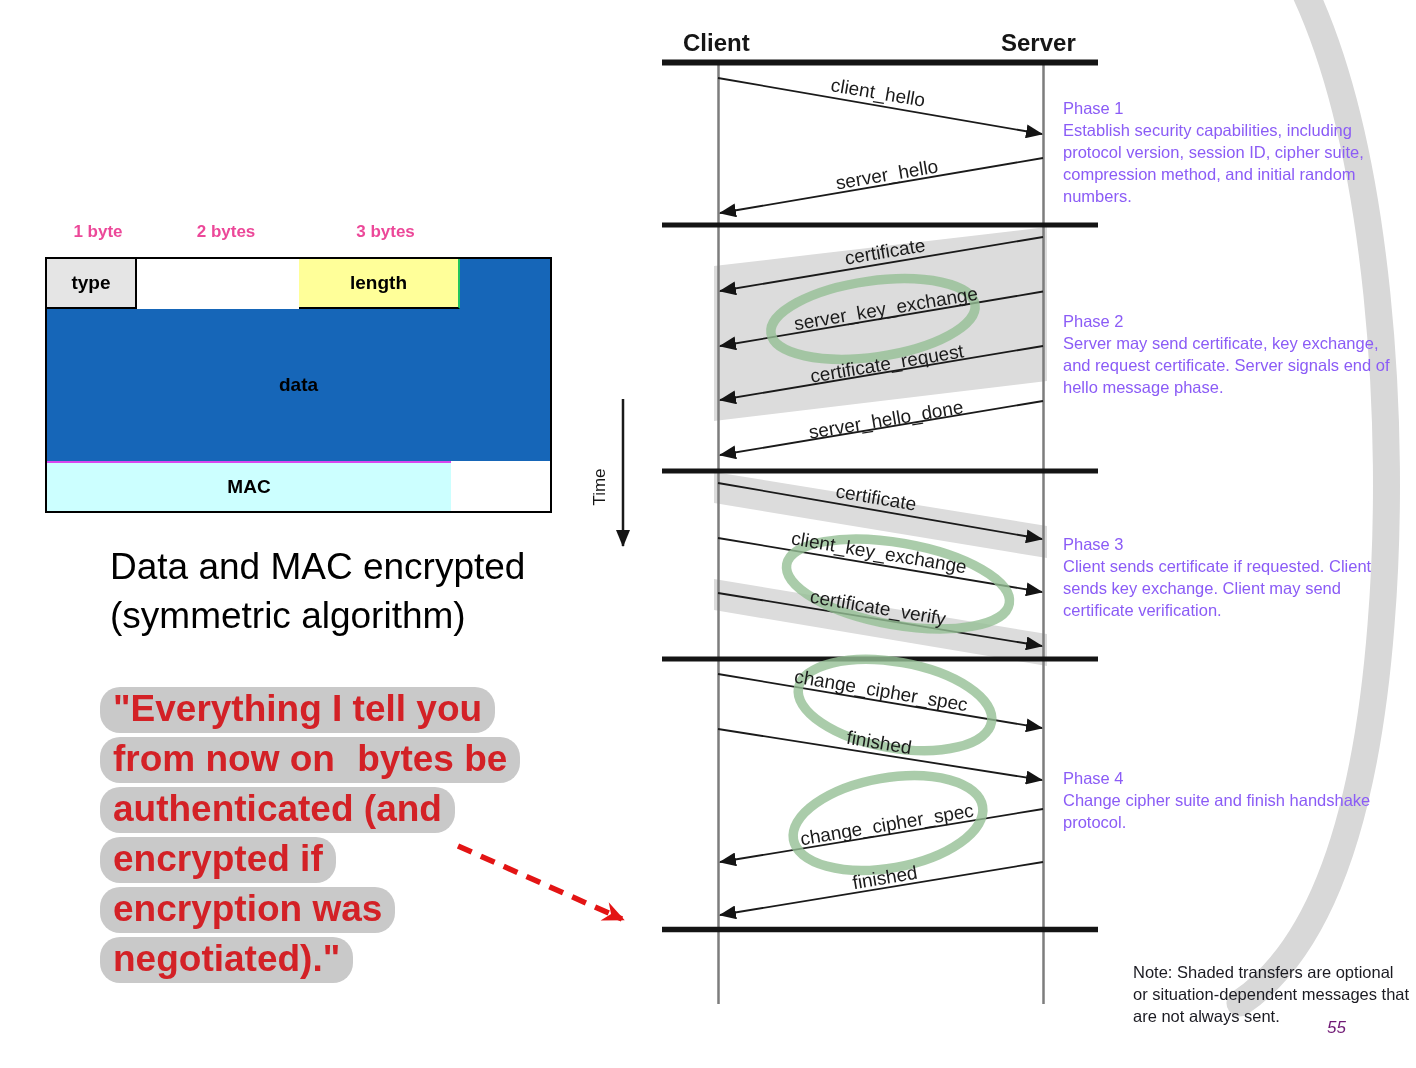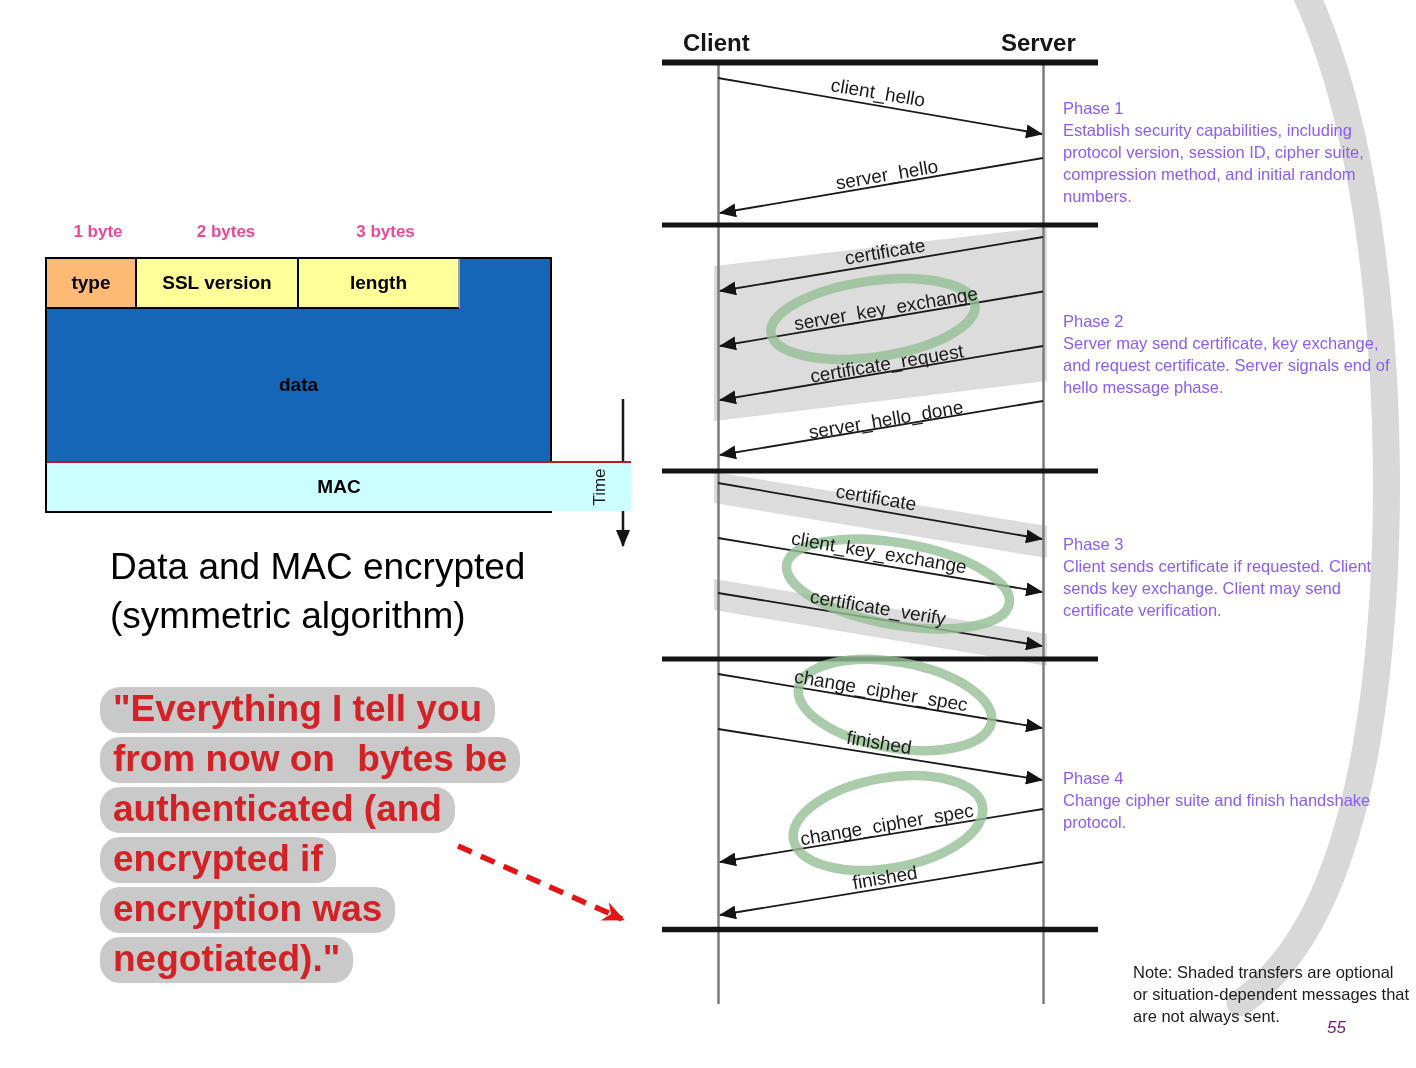--- a/index.html
+++ b/index.html
@@ -5,26 +5,26 @@
   html,body{margin:0;padding:0;background:#fff;}
   .slide{position:relative;width:1416px;height:1068px;background:#fff;overflow:hidden;
          font-family:"Liberation Sans",sans-serif;color:#111;}
   .gfx{position:absolute;left:0;top:0;}
 
   
   .byte-label{position:absolute;top:222px;font-weight:bold;font-size:17px;text-align:center;color:#ec4899;}
   .record-table{position:absolute;left:45px;top:257px;width:507px;height:256px;border:2px solid #000;box-sizing:border-box;}
   .record-table .cell{position:absolute;box-sizing:border-box;font-weight:bold;font-size:19px;color:#000;
                       display:flex;align-items:center;justify-content:center;}
-  .c-type{left:0;top:0;width:90px;height:50px;background:#fdba74;border-right:2px solid #000;border-bottom:2px solid #000;}
+  .c-type{left:0;top:0;width:90px;height:50px;background:#e5e5e5;border-right:2px solid #000;border-bottom:2px solid #000;}
   .c-ssl{left:90px;top:0;width:162px;height:50px;background:#ffff99;border-right:2px solid #000;border-bottom:2px solid #000;}
-  .c-len{left:252px;top:0;width:161px;height:50px;background:#ffff99;border-right:2px solid #a3a3a3;border-bottom:2px solid #000;}
+  .c-len{left:252px;top:0;width:161px;height:50px;background:#ffff99;border-right:2px solid #22c55e;border-bottom:2px solid #000;}
   .c-corner{left:413px;top:0;width:90px;height:50px;background:#1666b8;}
   .c-data{left:0;top:50px;width:503px;height:152px;background:#1666b8;}
-  .c-mac{left:0;top:202px;width:584px;height:50px;background:#ccffff;border-top:2px solid #b91c1c;}
+  .c-mac{left:0;top:202px;width:404px;height:50px;background:#ccffff;border-top:2px solid #d946ef;}
 
   .caption{position:absolute;left:110px;top:543px;font-size:37px;line-height:1.32;color:#000;}
 
   
   .quote{position:absolute;left:100px;top:687px;display:flex;flex-direction:column;align-items:flex-start;gap:4px;
          font-weight:bold;font-size:37px;color:#d32126;line-height:40px;}
   .hl{background:#c9c9c9;border-radius:20px;padding:2px 13px 4px 13px;white-space:nowrap;}
   .u{border-bottom:4px solid #d32126;padding-right:12px;padding-bottom:16px;}
 
   
@@ -101,21 +101,20 @@
 
     <line x1="458" y1="846" x2="622" y2="919" stroke="#e31414" stroke-width="5.5" stroke-dasharray="15 10" marker-end="url(#ahr)"></line>
   </svg>
 
   <div class="byte-label" style="left:53px;width:90px">1 byte</div>
   <div class="byte-label" style="left:145px;width:162px">2 bytes</div>
   <div class="byte-label" style="left:305px;width:161px">3 bytes</div>
 
   <div class="record-table">
     <div class="cell c-type">type</div>
-    <div class="cell c-ssl">SSL version</div>
     <div class="cell c-len">length</div>
     <div class="cell c-corner"></div>
     <div class="cell c-data">data</div>
     <div class="cell c-mac">MAC</div>
   </div>
 
   <div class="caption">
     <div>Data and MAC encrypted</div>
     <div>(symmetric algorithm)</div>
   </div>

